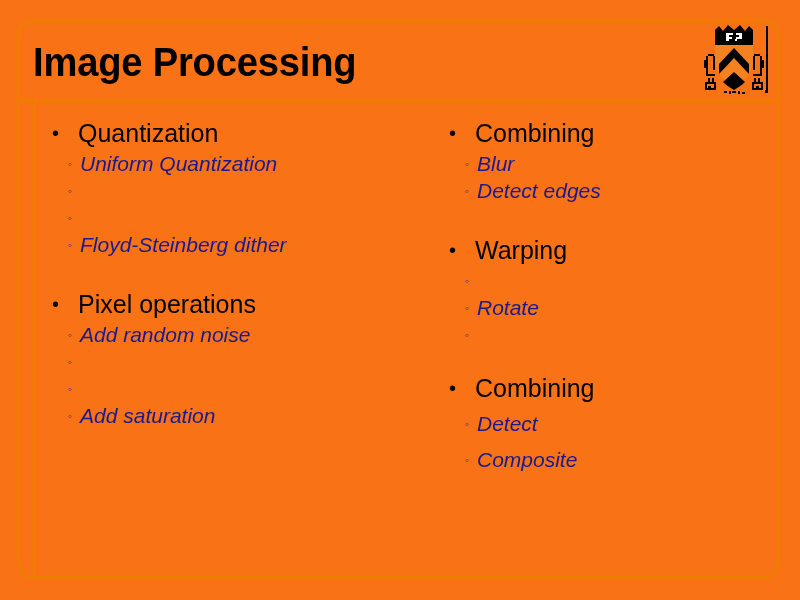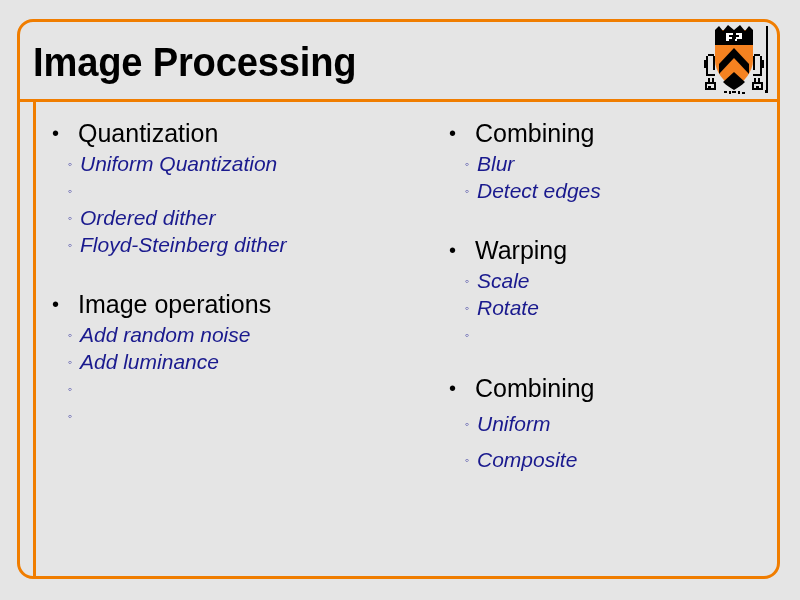--- a/index.html
+++ b/index.html
@@ -11,21 +11,21 @@
     width: 800px;
     height: 600px;
     overflow: hidden;
     font-family: "Liberation Sans", sans-serif;
   }
 
   #slide {
     position: relative;
     width: 800px;
     height: 600px;
-    background: #e5e5e5;
+    background: #f97316;
   }
 
   
   .frame-outer {
     position: absolute;
     left: 17px;
     top: 19px;
     width: 763px;
     height: 560px;
     border: 3px solid #f07d00;
@@ -223,48 +223,47 @@
       </div>
       <div class="l2">
         <span class="bullet">◦</span>
         <span class="txt">Uniform Quantization</span>
       </div>
       <div class="l2">
         <span class="bullet">◦</span>
       </div>
       <div class="l2">
         <span class="bullet">◦</span>
-        <span class="txt">Ordered dither</span>
       </div>
       <div class="l2">
         <span class="bullet">◦</span>
         <span class="txt">Floyd-Steinberg dither</span>
       </div>
     </div>
 
     <div class="gap-lg"></div>
 
     <div class="group">
       <div class="l1">
         <span class="bullet">•</span>
-        <span class="txt">Image operations</span>
+        <span class="txt">Pixel operations</span>
       </div>
       <div class="l2">
         <span class="bullet">◦</span>
         <span class="txt">Add random noise</span>
       </div>
       <div class="l2">
         <span class="bullet">◦</span>
-        <span class="txt">Add luminance</span>
-      </div>
-      <div class="l2">
-        <span class="bullet">◦</span>
-      </div>
-      <div class="l2">
-        <span class="bullet">◦</span>
+      </div>
+      <div class="l2">
+        <span class="bullet">◦</span>
+      </div>
+      <div class="l2">
+        <span class="bullet">◦</span>
+        <span class="txt">Add saturation</span>
       </div>
     </div>
 
   </div>
 
   <div class="column" id="col-right">
 
     <div class="group">
       <div class="l1">
         <span class="bullet">•</span>
@@ -282,41 +281,40 @@
 
     <div class="gap-lg"></div>
 
     <div class="group">
       <div class="l1">
         <span class="bullet">•</span>
         <span class="txt">Warping</span>
       </div>
       <div class="l2">
         <span class="bullet">◦</span>
-        <span class="txt">Scale</span>
       </div>
       <div class="l2">
         <span class="bullet">◦</span>
         <span class="txt">Rotate</span>
       </div>
       <div class="l2">
         <span class="bullet">◦</span>
       </div>
     </div>
 
     <div class="gap-md"></div>
 
     <div class="group">
       <div class="l1">
         <span class="bullet">•</span>
         <span class="txt">Combining</span>
       </div>
       <div class="l2 loose">
         <span class="bullet">◦</span>
-        <span class="txt">Uniform</span>
+        <span class="txt">Detect</span>
       </div>
       <div class="l2 loose">
         <span class="bullet">◦</span>
         <span class="txt">Composite</span>
       </div>
     </div>
 
   </div>
 
 </div>

